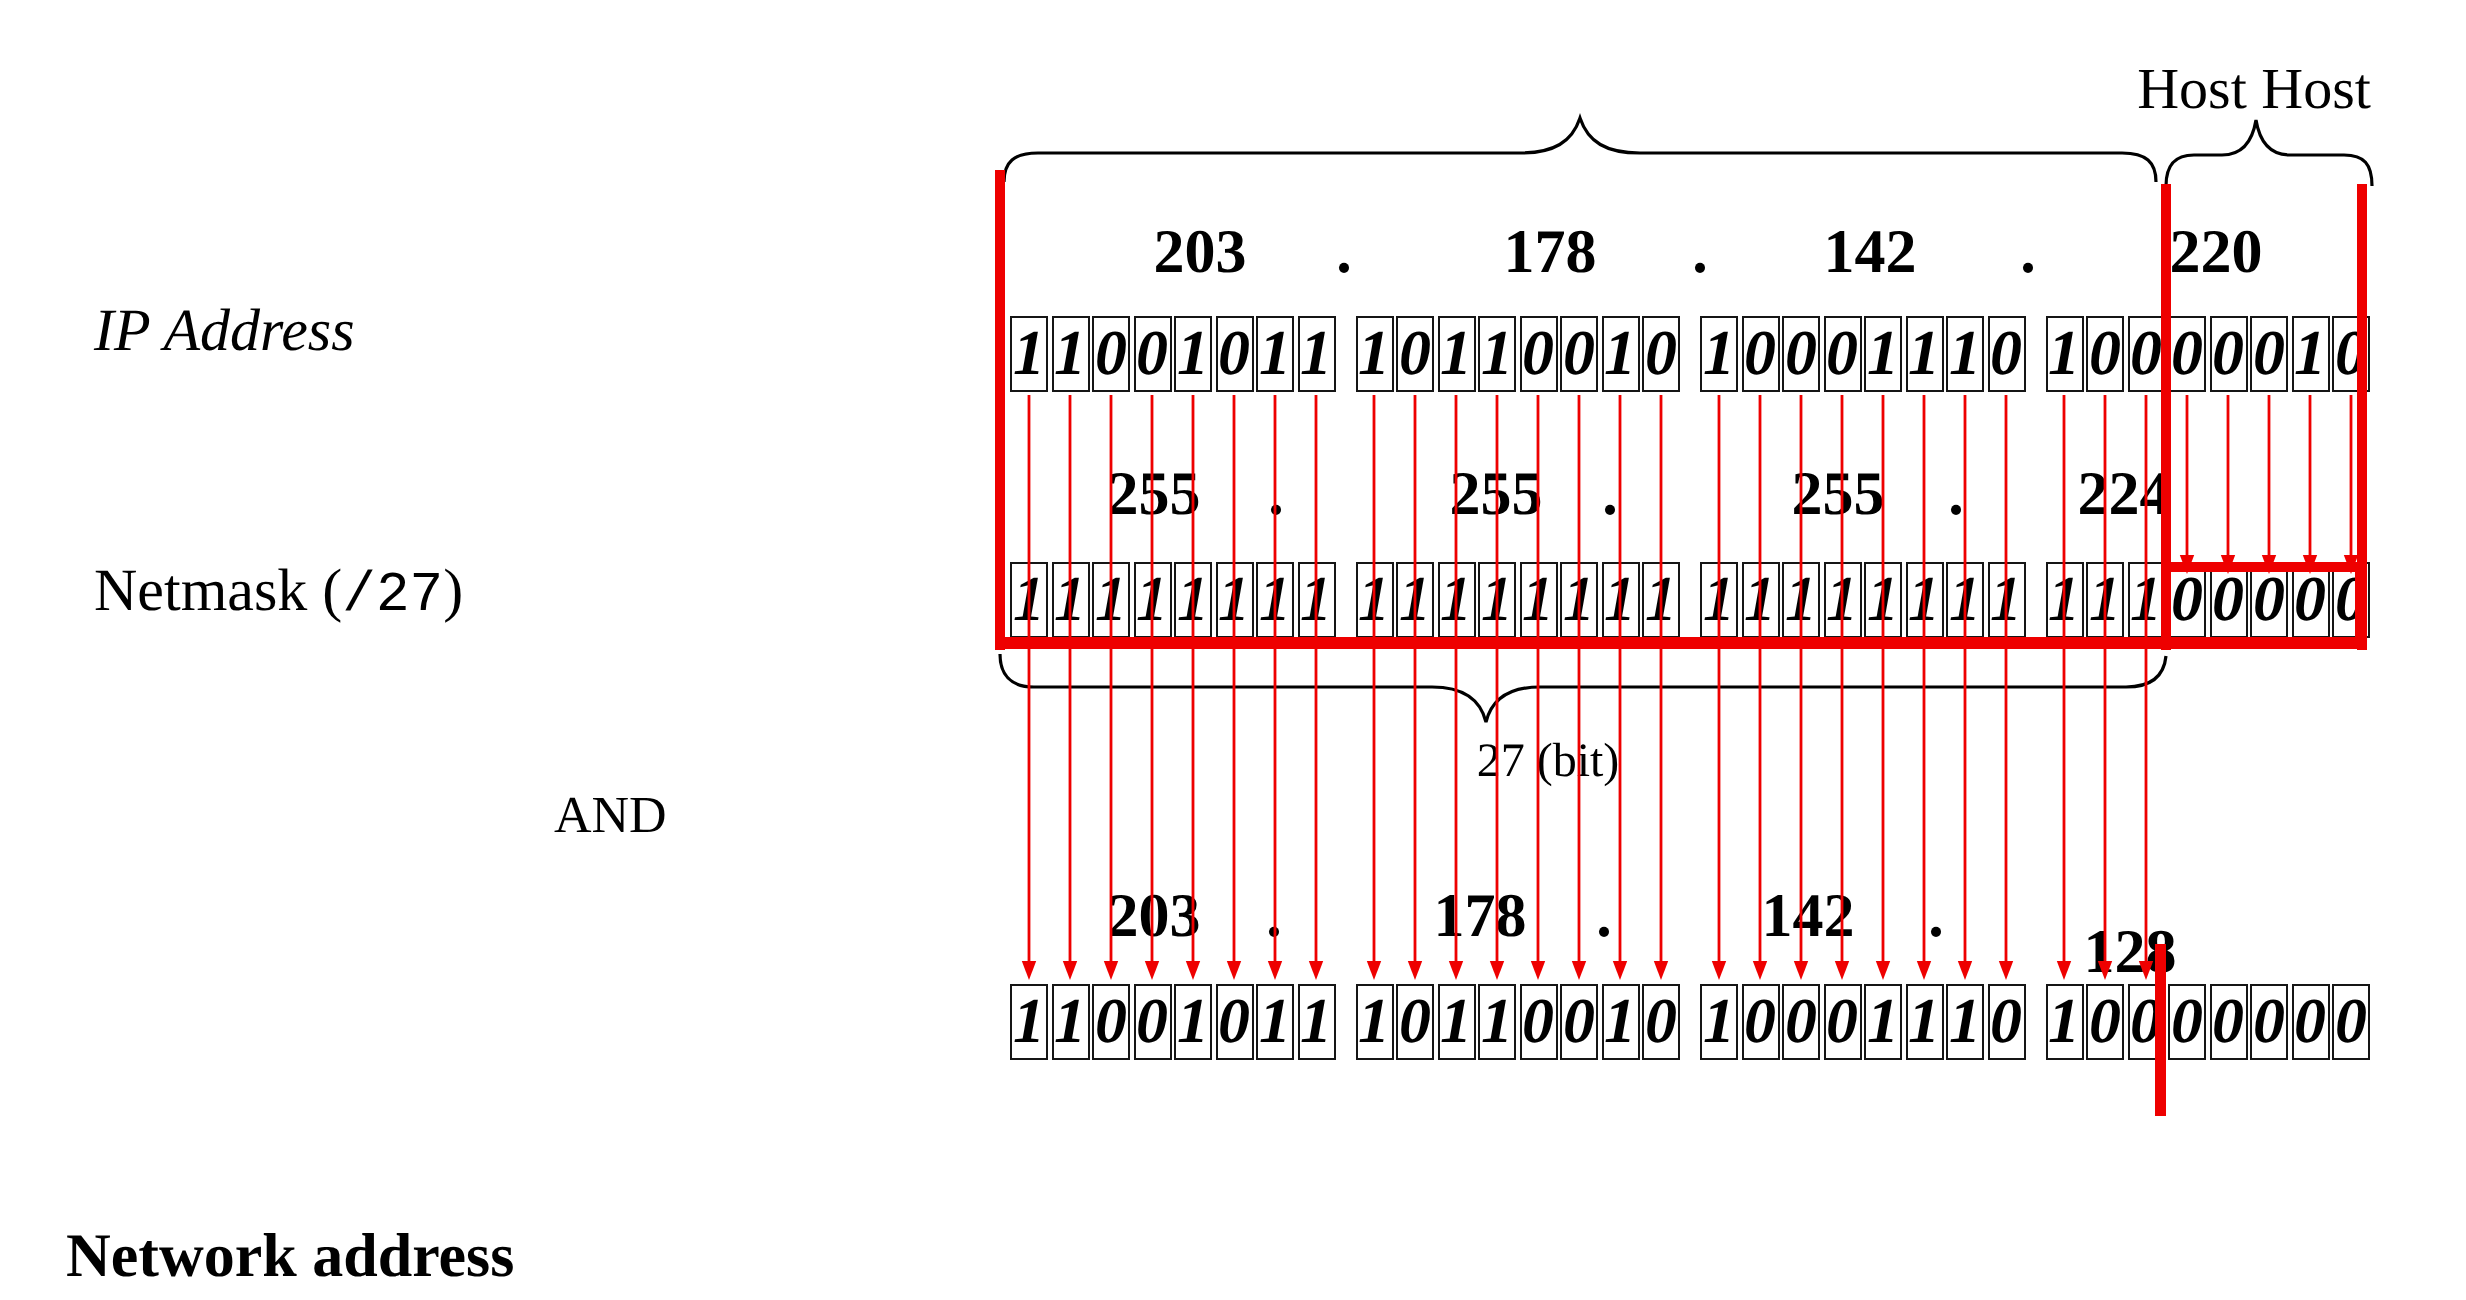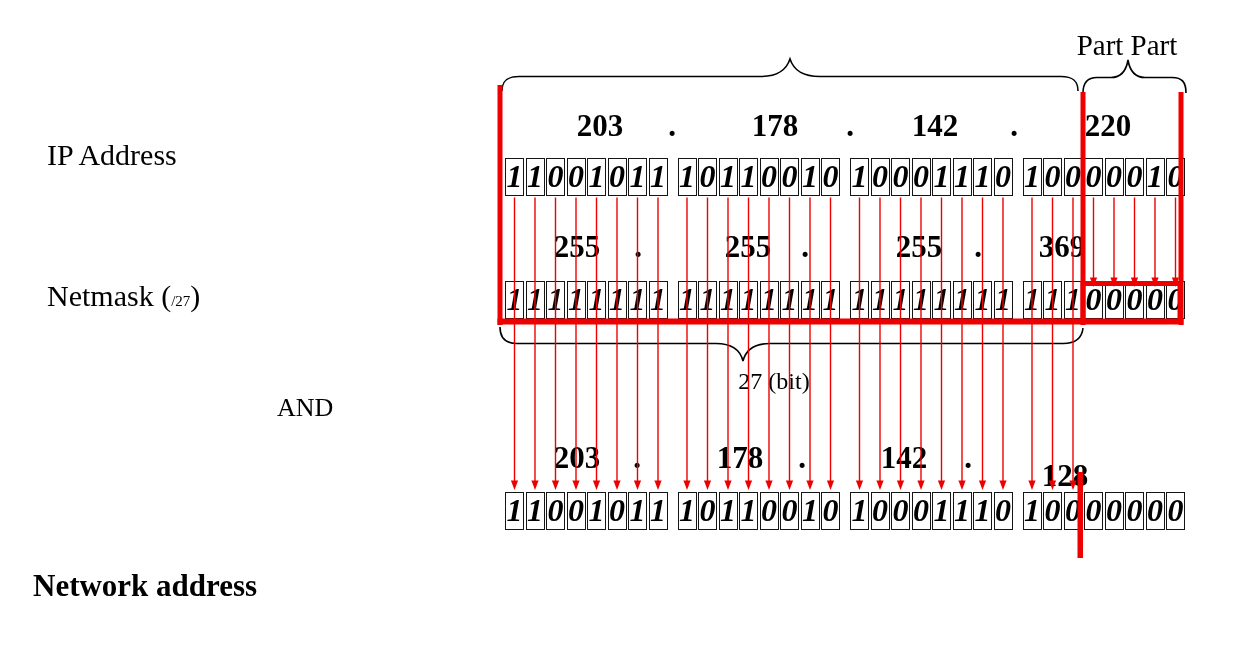--- a/index.html
+++ b/index.html
@@ -15,42 +15,42 @@
   }
   .dec{
     position:absolute;transform:translateX(-50%);
     font-weight:bold;font-size:31px;line-height:1;white-space:nowrap;
   }
   .toplabel{
     position:absolute;transform:translateX(-50%);
     font-size:29px;line-height:1;white-space:nowrap;
   }
   .side{position:absolute;font-size:30px;line-height:1;white-space:nowrap;}
-  .cidr{font-family:Liberation Serif, serif;font-size:15px;}
+  .cidr{font-family:Liberation Mono, monospace;font-size:28px;}
   .and-label{position:absolute;font-size:26px;line-height:1;}
   .bits27{position:absolute;transform:translateX(-50%);font-size:24px;line-height:1;white-space:nowrap;}
   .netaddr-label{position:absolute;font-weight:bold;font-size:31px;line-height:1;white-space:nowrap;}
   .resultbox{
     position:absolute;left:640px;top:560px;width:414px;height:69px;box-sizing:border-box;
     border:2.5px solid #ee0000;display:flex;align-items:center;justify-content:center;
     font-weight:bold;font-size:41px;white-space:nowrap;background:#fff;
   }
   #overlay{position:absolute;left:0;top:0;pointer-events:none;}
 </style>
 </head>
 <body>
 
 <div class="canvas">
 
-  <div class="toplabel" style="left:1127px;top:31px;">Part Part</div>
-
-  <div class="side" style="left:47px;top:140px;">IP Address</div>
+  <div class="toplabel" style="left:1127px;top:31px;">Host Host</div>
+
+  <div class="side" style="left:47px;top:151px;font-style:italic;">IP Address</div>
   <div class="side" style="left:47px;top:281px;"><span>Netmask (</span><span class="cidr">/27</span><span>)</span></div>
   <div class="and-label" style="left:277px;top:395px;">AND</div>
-  <div class="netaddr-label" style="left:33px;top:570px;">Network address</div>
+  <div class="netaddr-label" style="left:33px;top:612px;">Network address</div>
 
   <div class="bits27" style="left:774px;top:369px;">27 (bit)</div>
 
   <div id="rows-host">
       <div class="dec" style="left: 600px; top: 110px;">203</div>
       <div class="dec" style="left: 672px; top: 110px;">.</div>
       <div class="dec" style="left: 775px; top: 110px;">178</div>
       <div class="dec" style="left: 850px; top: 110px;">.</div>
       <div class="dec" style="left: 935px; top: 110px;">142</div>
       <div class="dec" style="left: 1014px; top: 110px;">.</div>
@@ -86,21 +86,21 @@
       <div class="bit" style="left: 1104.5px; top: 158px;">0</div>
       <div class="bit" style="left: 1125px; top: 158px;">0</div>
       <div class="bit" style="left: 1145.5px; top: 158px;">1</div>
       <div class="bit" style="left: 1166px; top: 158px;">0</div>
       <div class="dec" style="left: 577px; top: 231px;">255</div>
       <div class="dec" style="left: 638px; top: 231px;">.</div>
       <div class="dec" style="left: 748px; top: 231px;">255</div>
       <div class="dec" style="left: 805px; top: 231px;">.</div>
       <div class="dec" style="left: 919px; top: 231px;">255</div>
       <div class="dec" style="left: 978px; top: 231px;">.</div>
-      <div class="dec" style="left: 1062px; top: 231px;">369</div>
+      <div class="dec" style="left: 1062px; top: 231px;">224</div>
       <div class="bit" style="left: 505px; top: 281px;">1</div>
       <div class="bit" style="left: 525.5px; top: 281px;">1</div>
       <div class="bit" style="left: 546px; top: 281px;">1</div>
       <div class="bit" style="left: 566.5px; top: 281px;">1</div>
       <div class="bit" style="left: 587px; top: 281px;">1</div>
       <div class="bit" style="left: 607.5px; top: 281px;">1</div>
       <div class="bit" style="left: 628px; top: 281px;">1</div>
       <div class="bit" style="left: 648.5px; top: 281px;">1</div>
       <div class="bit" style="left: 677.5px; top: 281px;">1</div>
       <div class="bit" style="left: 698px; top: 281px;">1</div>

